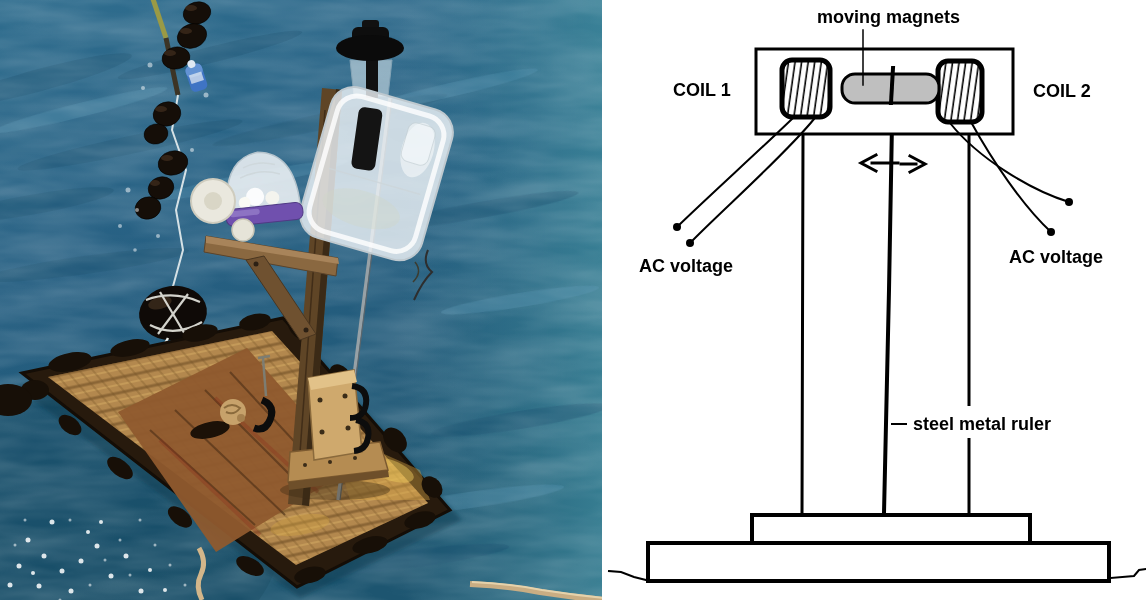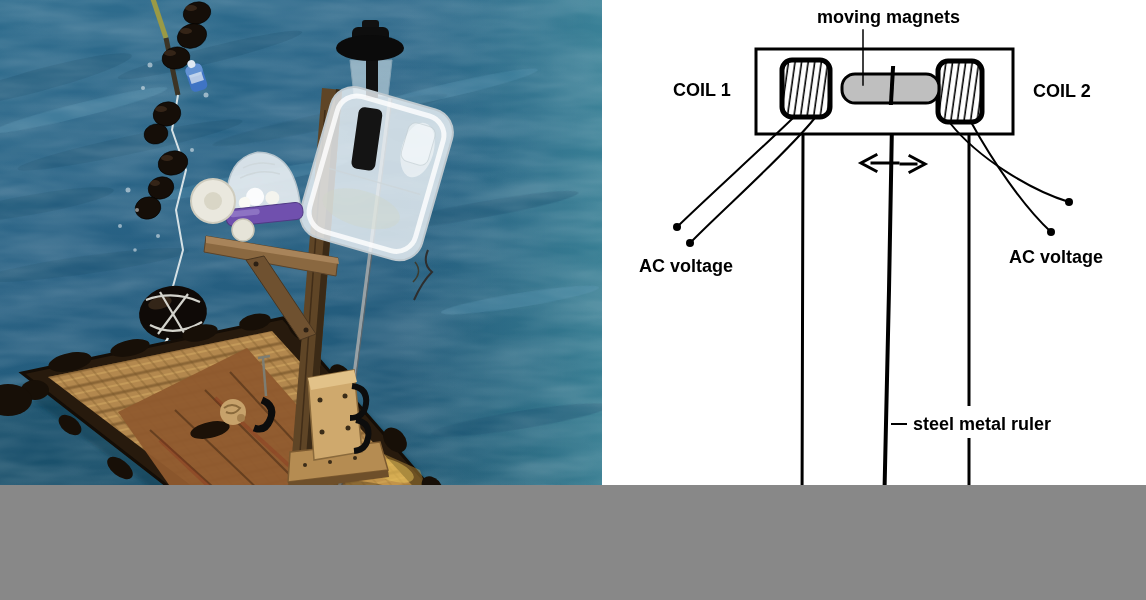--- a/index.html
+++ b/index.html
@@ -1,16 +1,16 @@
 <!DOCTYPE html>
 <html><head>
 <meta charset="utf-8">
 <style>
   html,body{margin:0;padding:0;background:#888;}
-  .stage{position:relative;width:1146px;height:485px;overflow:hidden;background:#fef9c3;}
+  .stage{position:relative;width:1146px;height:600px;overflow:hidden;background:#fef9c3;}
   .stage svg{position:absolute;left:0;top:0;display:block;}
   text{font-family:"Liberation Sans", sans-serif;font-weight:bold;fill:#000;}
 </style>
 </head>
 <body>
 
 <div class="stage">
 <svg width="1146" height="600" viewBox="0 0 1146 600">
   <defs>
     <clipPath id="clipPhoto">

